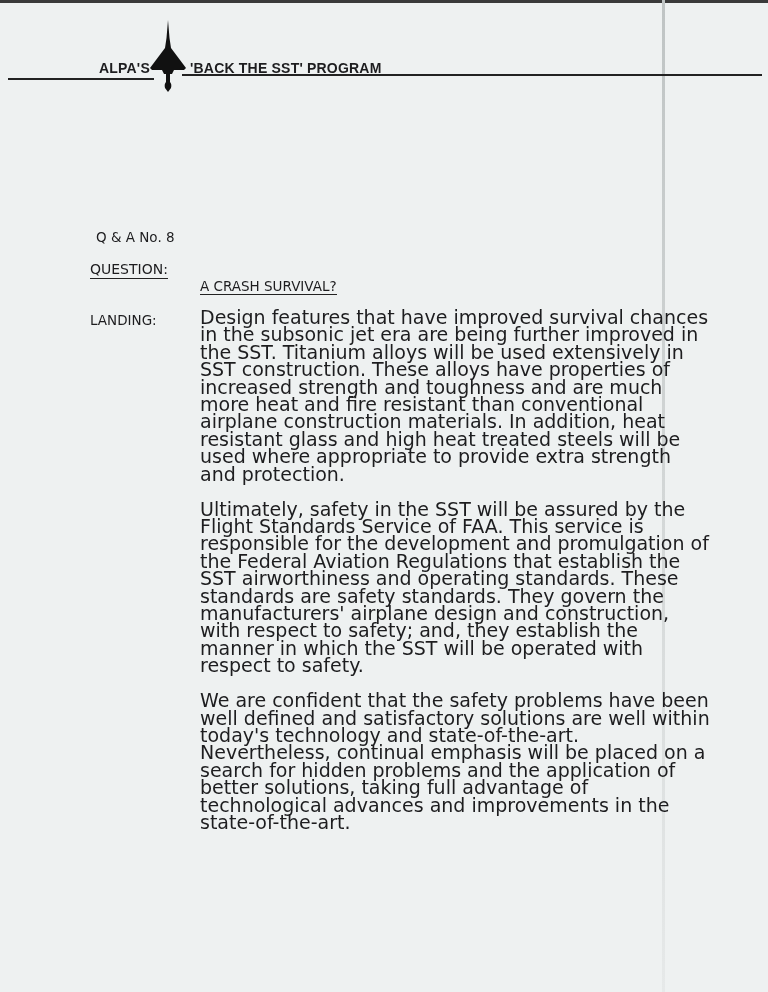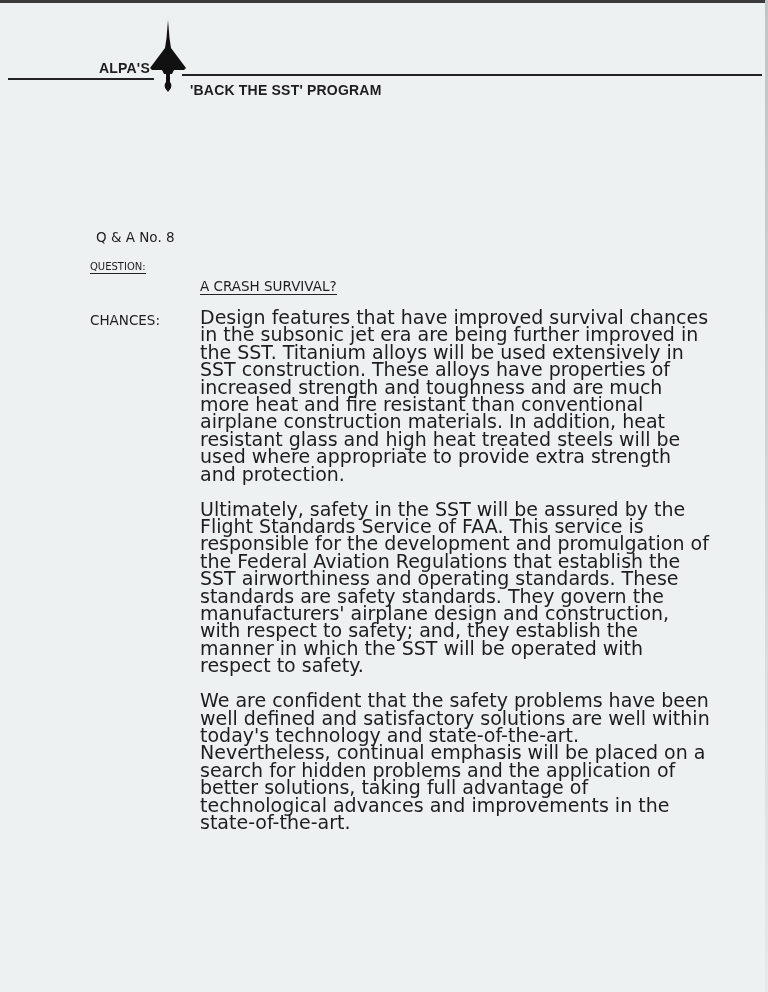--- a/index.html
+++ b/index.html
@@ -4,37 +4,37 @@
   <style>
     html, body { margin: 0; padding: 0; }
     body {
       width: 768px; height: 992px; position: relative; overflow: hidden;
       background: #eef1f1;
       font-family: "DejaVu Sans", sans-serif;
       color: #1d1d1f;
     }
     .top-edge { position: absolute; left: 0; top: 0; width: 768px; height: 3px; background: #3a3a3a; }
     .right-edge { position: absolute; right: 0; top: 0; width: 3px; height: 992px; background: linear-gradient(#bfc4c4, #e6e9e9); }
-    .page { position: absolute; left: 0; top: 0; width: 768px; height: 992px; text-decoration: underline; }
+    .page { position: absolute; left: 0; top: 0; width: 665px; height: 992px; text-decoration: underline; }
 
     .header-line-left { position: absolute; left: 8px; top: 78px; width: 146px; height: 2px; background: #222; }
     .header-line-right { position: absolute; left: 182px; top: 74px; width: 580px; height: 2px; background: #222; }
     .header-left-text {
       position: absolute; left: 99px; top: 60px;
       font-family: "Liberation Sans", sans-serif; font-weight: bold; font-size: 14px; letter-spacing: 0.2px;
     }
     .header-right-text {
       position: absolute; left: 190px; top: 60px;
-      font-family: "Liberation Sans", sans-serif; font-weight: bold; font-size: 14px; letter-spacing: 0.2px; margin-top: 22px;
+      font-family: "Liberation Sans", sans-serif; font-weight: bold; font-size: 14px; letter-spacing: 0.2px;
     }
     .plane { position: absolute; left: 148px; top: 20px; width: 40px; height: 72px; }
 
     .qa-no { position: absolute; left: 96px; top: 229px; font-size: 13.5px; }
     .q-label {
-      position: absolute; left: 90px; top: 261px; font-size: 10px;
+      position: absolute; left: 90px; top: 261px; font-size: 14px;
       border-bottom: 1.5px solid #222; padding-bottom: 1px;
     }
     .q-text { position: absolute; left: 200px; top: 261px; width: 510px; font-size: 13.5px; line-height: 17px; }
     .q-text span { border-bottom: 1.5px solid #222; }
     .a-label { position: absolute; left: 90px; top: 312px; font-size: 13.5px; }
     .answer { position: absolute; left: 200px; top: 309px; width: 510px; font-size: 19px; line-height: 17.4px; }
     .answer p { margin: 0 0 17.5px 0; }
   </style>
 </head>
 <body>
@@ -52,19 +52,19 @@
   <div class="header-right-text">'BACK THE SST' PROGRAM</div>
 
   <div class="qa-no">Q &amp; A No. 8</div>
 
   <div class="q-label">QUESTION:</div>
   <div class="q-text">
     <br>
     <span>A CRASH SURVIVAL?</span>
   </div>
 
-  <div class="a-label">CHANCES:</div>
+  <div class="a-label">LANDING:</div>
   <div class="answer">
     <p>Design features that have improved survival chances in the subsonic jet era are being further improved in the SST.  Titanium alloys will be used extensively in SST construction.  These alloys have properties of increased strength and toughness and are much more heat and fire resistant than conventional airplane construction materials.  In addition, heat resistant glass and high heat treated steels will be used where appropriate to provide extra strength and protection.</p>
     <p>Ultimately, safety in the SST will be assured by the Flight Standards Service of FAA.  This service is responsible for the development and promulgation of the Federal Aviation Regulations that establish the SST airworthiness and operating standards.  These standards are safety standards.  They govern the manufacturers' airplane design and construction, with respect to safety; and, they establish the manner in which the SST will be operated with respect to safety.</p>
     <p>We are confident that the safety problems have been well defined and satisfactory solutions are well within today's technology and state-of-the-art.  Nevertheless, continual emphasis will be placed on a search for hidden problems and the application of better solutions, taking full advantage of technological advances and improvements in the state-of-the-art.</p>
   </div>
 </div>
 
 </body></html>

